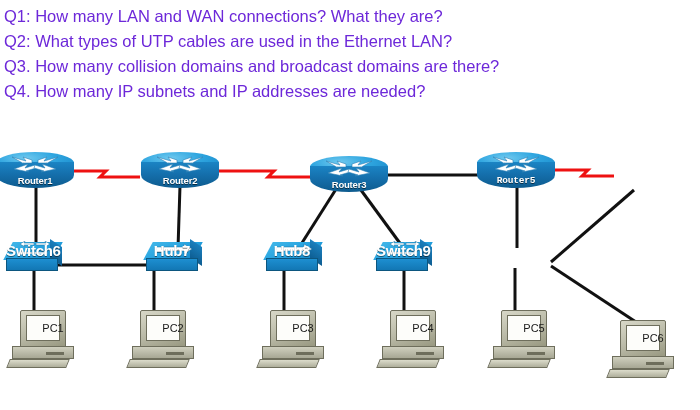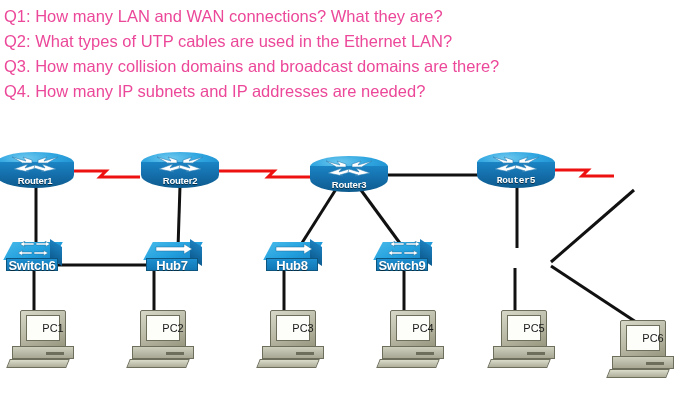--- a/index.html
+++ b/index.html
@@ -3,21 +3,21 @@
 <meta charset="utf-8">
 <style>
   html,body{margin:0;padding:0;background:#ffffff;}
   body{
     width:700px;height:410px;position:relative;overflow:hidden;
     font-family:"Liberation Sans", sans-serif;
     color:#000;
   }
   #questions{position:absolute;left:4px;top:4px;width:692px;}
   #questions .q{
-    font-size:16.5px;line-height:25px;color:#ec4899;white-space:nowrap;
+    font-size:16.5px;line-height:25px;color:#6d28d9;white-space:nowrap;
     letter-spacing:0px;
   }
   #diagram{position:absolute;left:0;top:138px;width:700px;height:272px;}
   svg#links{position:absolute;left:0;top:0;width:700px;height:272px;}
 
   .node{position:absolute;}
 
   
   .router{width:78px;height:46px;}
   .router .rbody{
@@ -48,22 +48,22 @@
     position:absolute;left:44px;top:3px;width:12px;height:19px;
     background:linear-gradient(180deg,#1b7fbd,#0d5d92);
     transform:skewY(34deg);
   }
   .swx .sfront{
     position:absolute;left:0px;top:18px;width:52px;height:13px;
     background:linear-gradient(180deg,#1d8fd1 0%,#1277b4 100%);
     border:1px solid #0c567f;box-sizing:border-box;
   }
   .swx .slabel{
-    position:absolute;left:0px;top:19px;width:52px;height:23px;
-    text-align:center;line-height:13px;font-size:13px;font-weight:bold;
+    position:absolute;left:0px;top:4px;width:52px;height:23px;
+    text-align:center;line-height:13px;font-size:15px;font-weight:bold;
     color:#ffffff;letter-spacing:-0.3px;text-shadow:0 1px 0 rgba(0,0,0,.5);
   }
   .swx .sicons{position:absolute;left:6px;top:1px;width:44px;height:18px;}
 
   
   .pc{width:74px;height:62px;}
   .pc .mon{
     position:absolute;left:12px;top:0px;width:46px;height:38px;
     background:linear-gradient(160deg,#d8d8c8 0%,#b7b7a4 55%,#97977f 100%);
     border:1px solid #6e6e5c;box-sizing:border-box;border-radius:2px;

